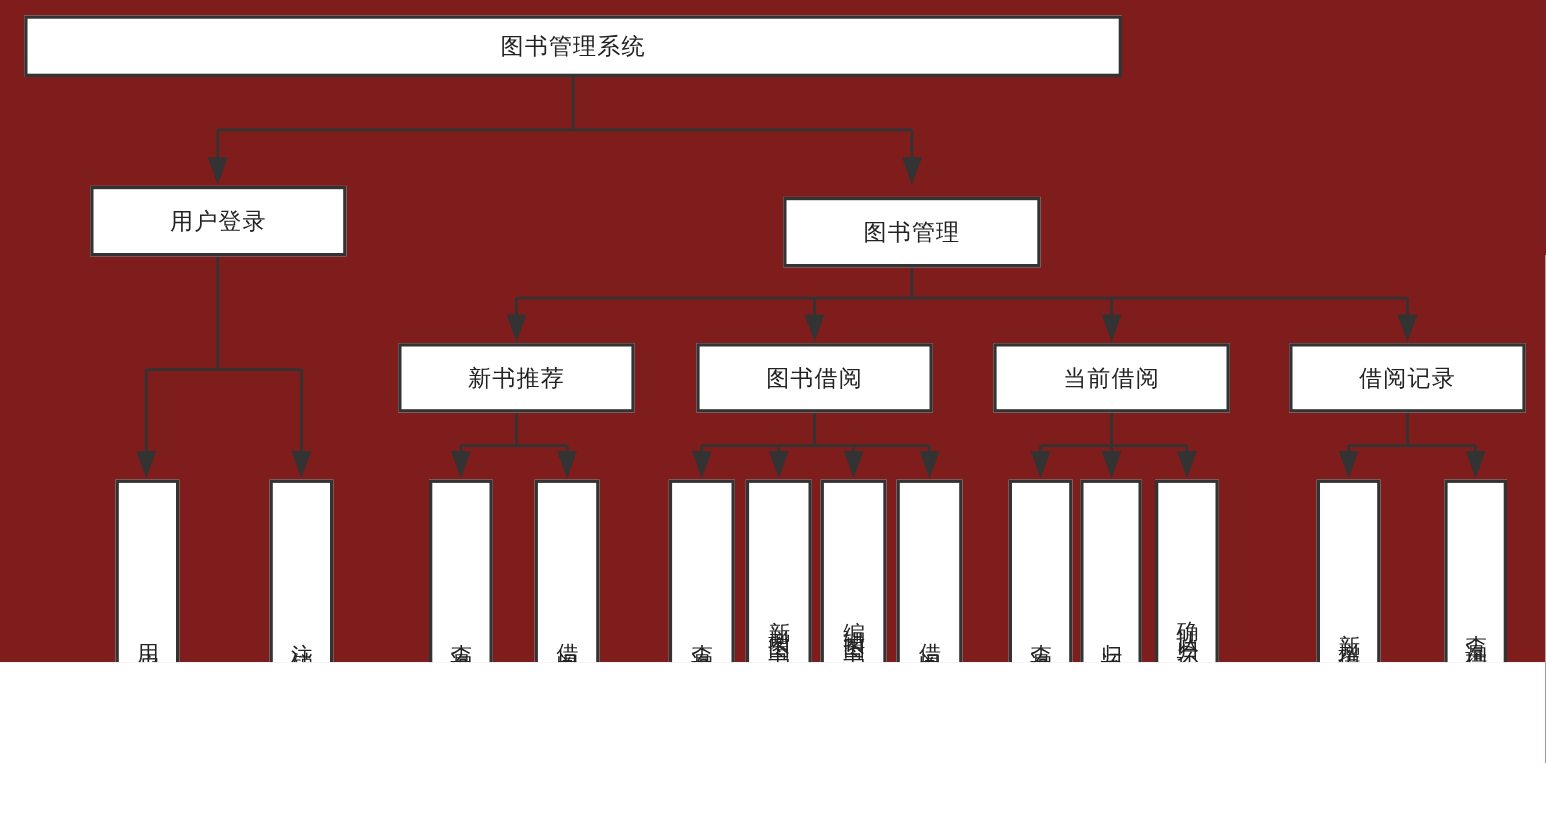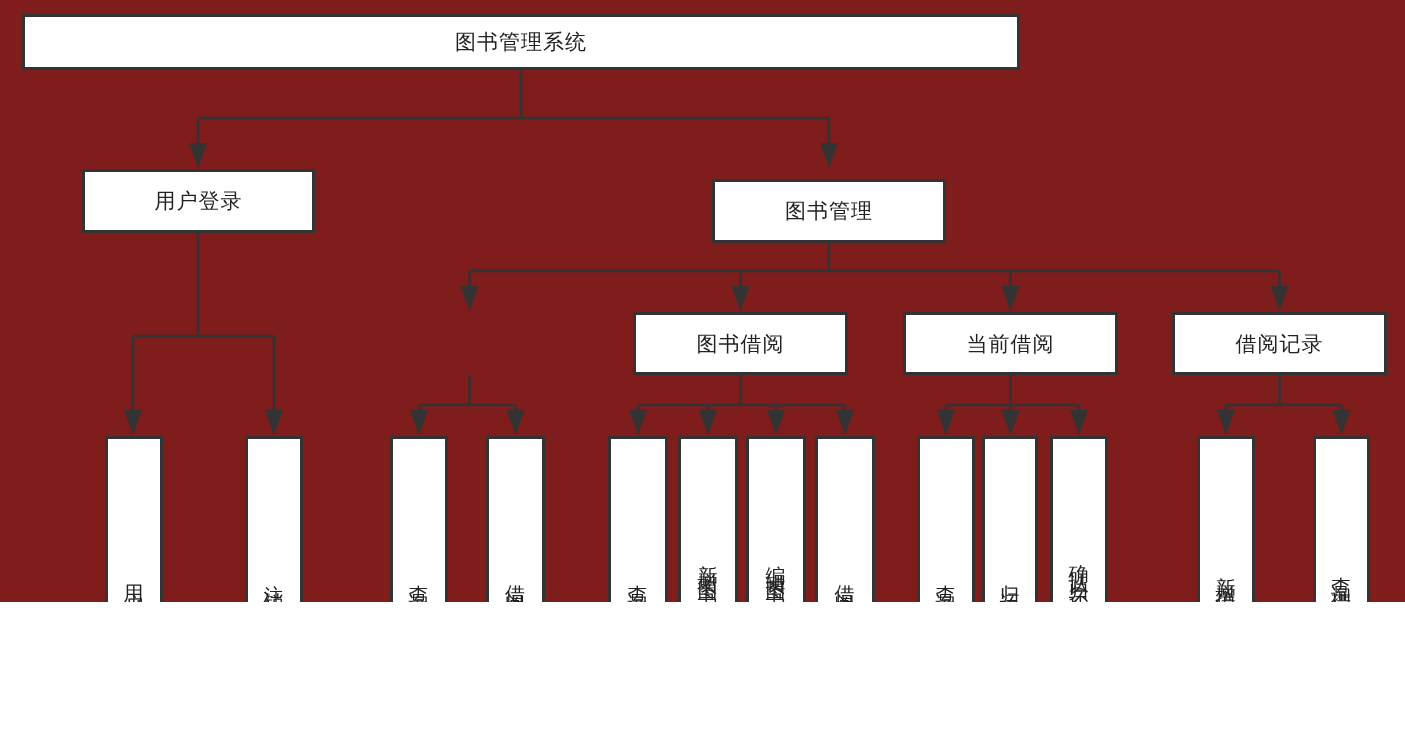--- a/index.html
+++ b/index.html
@@ -86,20 +86,21 @@
     <use href="#ah" transform="translate(1079,435)"></use>
     <use href="#ah" transform="translate(1226,435)"></use>
     <use href="#ah" transform="translate(1341.5,435)"></use>
   </svg>
 
   <div class="box" style="left:22px; top:14px; width:998px; height:56px;">图书管理系统</div>
 
   <div class="box" style="left:82px; top:169px; width:233px; height:64px;">用户登录</div>
   <div class="box" style="left:712px; top:169px; width:234px; height:64px;margin-top:10px;">图书管理</div>
 
+  <div class="box" style="left:362px; top:312px; width:215px; height:63px;">新书推荐</div>
   <div class="box" style="left:633px; top:312px; width:215px; height:63px;">图书借阅</div>
   <div class="box" style="left:903px; top:312px; width:215px; height:63px;">当前借阅</div>
   <div class="box" style="left:1172px; top:312px; width:215px; height:63px;">借阅记录</div>
 
   <div class="box vbox" style="left:105px; top:436px; width:58px; height:298px;">
     <span class="vtext">用户登录</span>
   </div>
   <div class="box vbox" style="left:245px; top:436px; width:58px; height:298px;">
     <span class="vtext">注销登录</span>
   </div>

